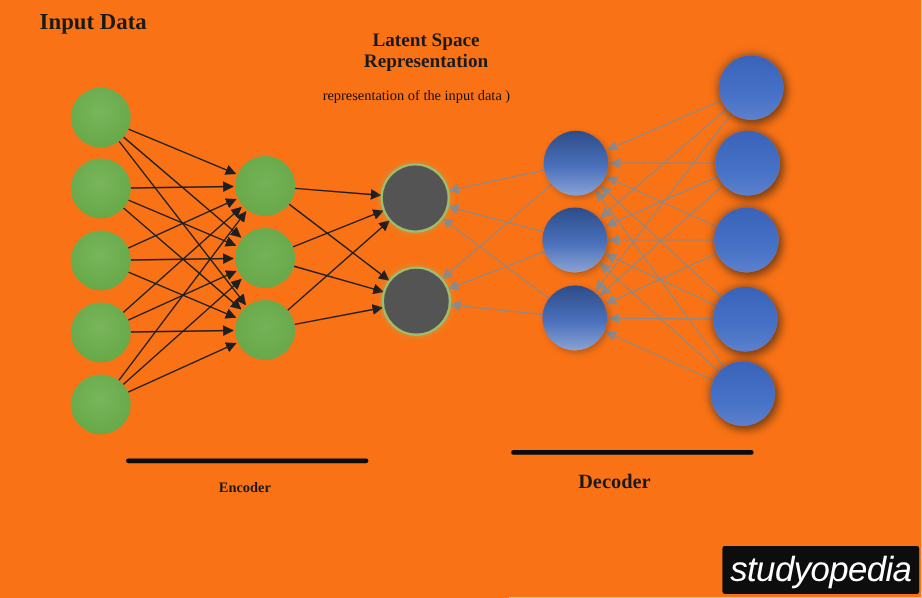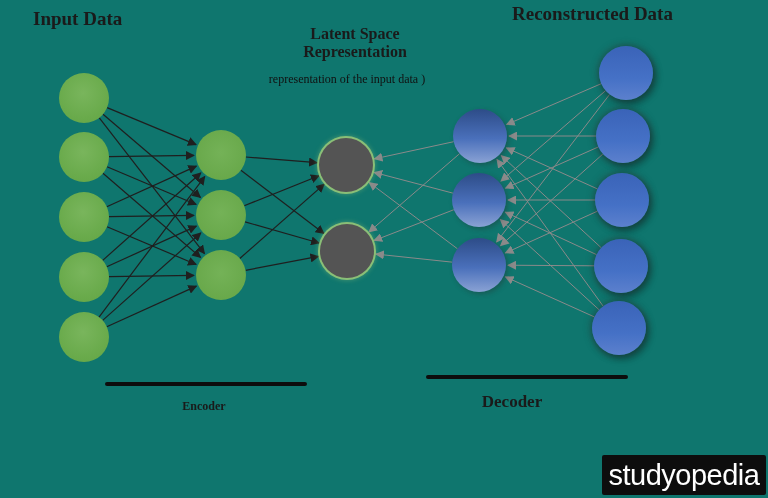--- a/index.html
+++ b/index.html
@@ -1,16 +1,16 @@
 <!DOCTYPE html>
 <html><head>
 <meta charset="utf-8">
 <style>
   html,body{margin:0;padding:0;background:#fff;}
-  .stage{position:relative;width:768px;height:498px;background:#0f766e;overflow:hidden;
+  .stage{position:relative;width:768px;height:498px;background:#f97316;overflow:hidden;
          font-family:"Liberation Serif", serif;}
   #wires{position:absolute;left:0;top:0;width:768px;height:498px;}
   .node{position:absolute;border-radius:50%;}
   .green-grad{background:radial-gradient(circle at 48% 40%, #79b55c 0%, #6aab4c 60%, #62a444 100%);}
   .green{background:radial-gradient(circle at 50% 45%, #74b257 0%, #68a84a 75%);}
   .dark{background:#545454;box-shadow:0 0 0 2px rgba(148,196,120,0.9), 0 0 5px 2px rgba(148,196,120,0.45);}
   .blue-grad{background:linear-gradient(to bottom, #2d4c88 0%, #4a70bb 55%, #8aa2d4 100%);
              box-shadow:2px 2px 5px rgba(40,40,40,0.35);}
   .blue{background:linear-gradient(to bottom, #3a63b8 0%, #4571c6 60%, #5c80cd 100%);
         box-shadow:0 0 7px 1px rgba(45,45,45,0.5), 3px 4px 7px rgba(0,0,0,0.35);}
@@ -22,21 +22,21 @@
   .underline{position:absolute;height:4px;background:#0d0d0d;border-radius:2px;}
   .ul-enc{left:105px;top:382px;width:202px;}
   .ul-dec{left:426px;top:375px;width:202px;}
   .h-encoder{left:154px;top:399px;width:100px;text-align:center;font-size:12px;font-weight:bold;}
   .h-decoder{left:462px;top:392px;width:100px;text-align:center;font-size:17px;font-weight:bold;}
   .banner{position:absolute;left:0;top:455px;width:384px;height:42px;background:#000;
           color:#fff;display:flex;align-items:center;justify-content:center;
           font-weight:bold;font-size:23px;white-space:pre;letter-spacing:0.5px;}
   .logo{position:absolute;left:602px;top:455px;width:164px;height:40px;background:#0d0d0d;
         color:#fff;display:flex;align-items:center;justify-content:center;border-radius:2px;
-        font-family:"Liberation Sans", sans-serif;font-size:29px;letter-spacing:-0.5px;}
+        font-family:"Liberation Sans", sans-serif;font-size:29px;letter-spacing:-0.5px;font-style:italic;}
 </style>
 </head>
 <body>
 
 <div class="stage">
 
   <svg id="wires" viewBox="0 0 768 498" xmlns="http://www.w3.org/2000/svg">
     <defs id="wire-defs">
         <marker id="arrow-0" viewBox="0 0 10 10" refX="9" refY="5" markerWidth="9" markerHeight="9" markerUnits="userSpaceOnUse" orient="auto">
           <path d="M0,0 L10,5 L0,10 z" fill="#1f1f1f"></path>
@@ -112,21 +112,20 @@
       <div class="node blue-grad" style="left: 452px; top: 173px; height: 54px; width: 54px;"></div>
       <div class="node blue-grad" style="left: 452px; top: 238px; height: 54px; width: 54px;"></div>
       <div class="node blue" style="left: 599px; top: 46px; height: 54px; width: 54px;"></div>
       <div class="node blue" style="left: 596px; top: 109px; height: 54px; width: 54px;"></div>
       <div class="node blue" style="left: 595px; top: 173px; height: 54px; width: 54px;"></div>
       <div class="node blue" style="left: 594px; top: 239px; height: 54px; width: 54px;"></div>
       <div class="node blue" style="left: 592px; top: 301px; height: 54px; width: 54px;"></div>
     </div>
 
   <div class="lbl h-input">Input Data</div>
-  <div class="lbl h-recon">Reconstructed Data</div>
 
   <div class="lbl h-latent">
     <div>Latent Space</div>
     <div>Representation</div>
   </div>
 
   <div class="lbl caption">
     <div>representation of the input data )</div>
   </div>
 

